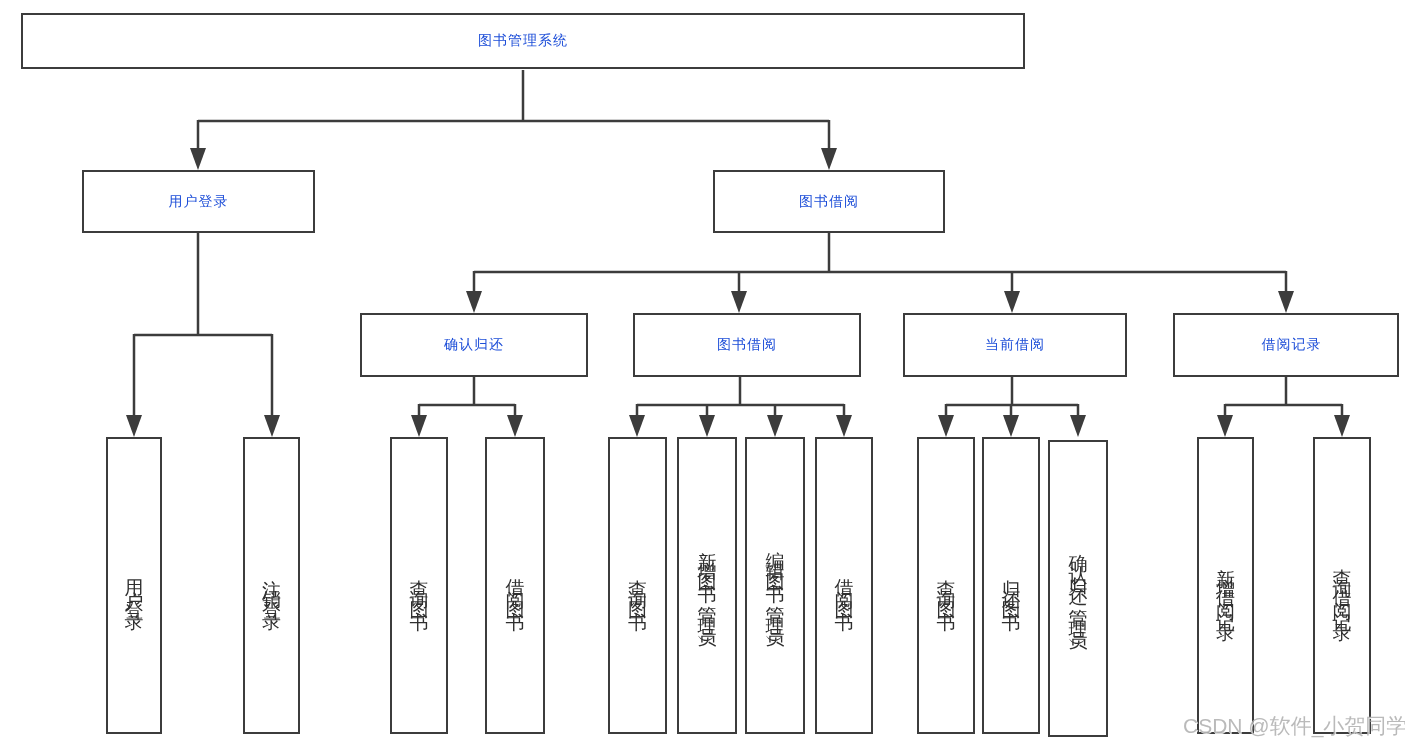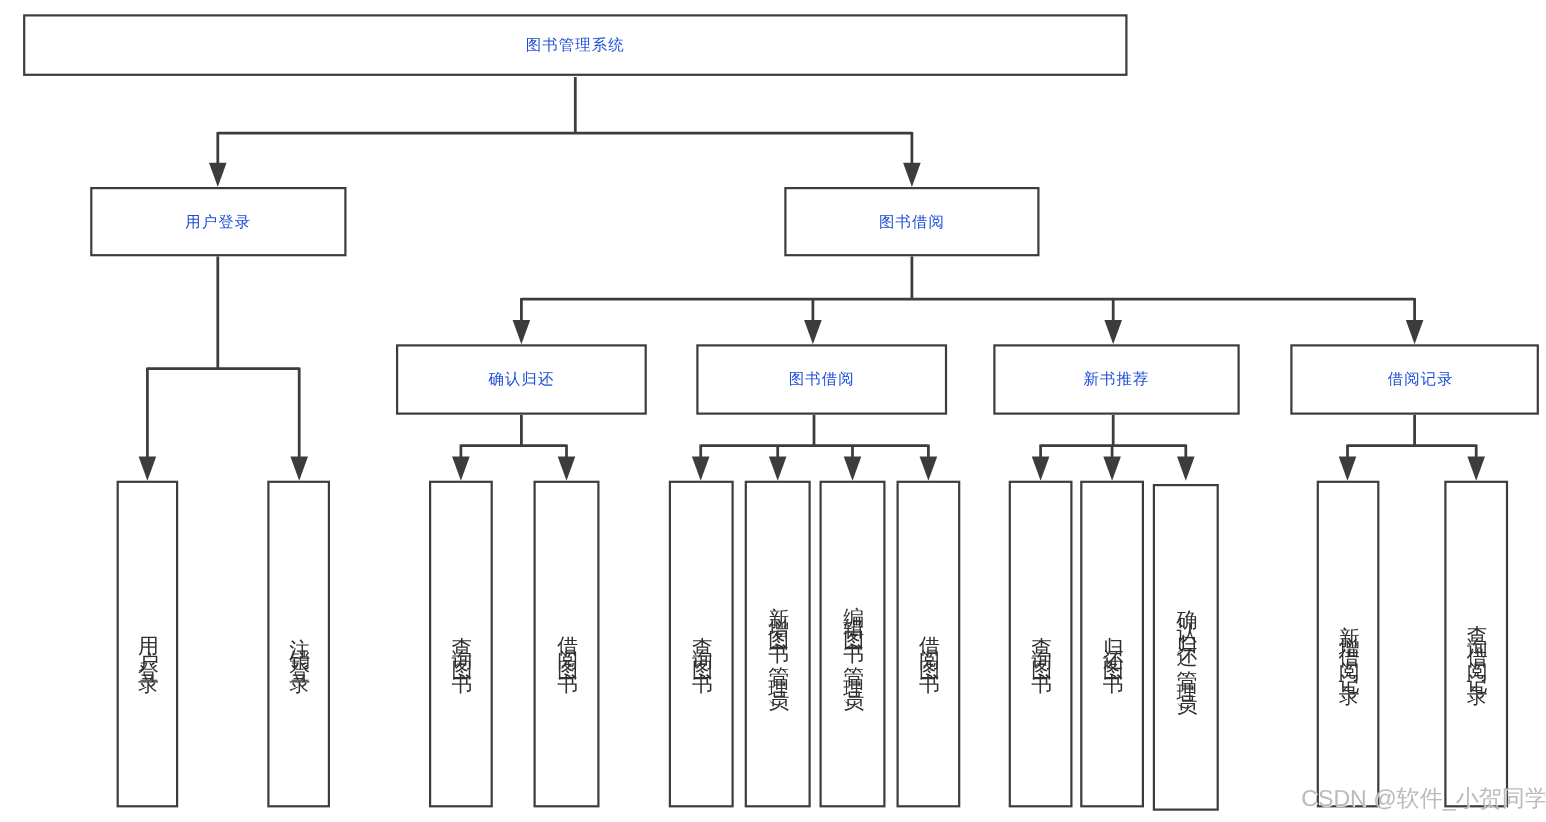--- a/index.html
+++ b/index.html
@@ -100,21 +100,21 @@
     </g>
   </svg>
 
   <div class="hnode" style="left:21px; top:13px; width:1004px; height:56px;">图书管理系统</div>
 
   <div class="hnode" style="left:82px; top:170px; width:233px; height:63px;">用户登录</div>
   <div class="hnode" style="left:713px; top:170px; width:232px; height:63px;">图书借阅</div>
 
   <div class="hnode" style="left:360px; top:313px; width:228px; height:64px;">确认归还</div>
   <div class="hnode" style="left:633px; top:313px; width:228px; height:64px;">图书借阅</div>
-  <div class="hnode" style="left:903px; top:313px; width:224px; height:64px;">新书推荐</div>
+  <div class="hnode" style="left:903px; top:313px; width:224px; height:64px;">当前借阅</div>
   <div class="hnode" style="left:1173px; top:313px; width:226px; height:64px;padding-left:11px;">借阅记录</div>
 
   <div class="vnode" style="left:106px; width:56px;">用户登录</div>
   <div class="vnode" style="left:243px; width:57px;">注销登录</div>
 
   <div class="vnode" style="left:390px; width:58px;">查询图书</div>
   <div class="vnode" style="left:485px; width:60px;">借阅图书</div>
 
   <div class="vnode" style="left:608px; width:59px;">查询图书</div>
   <div class="vnode" style="left:677px; width:60px;">新增图书（管理员）</div>

